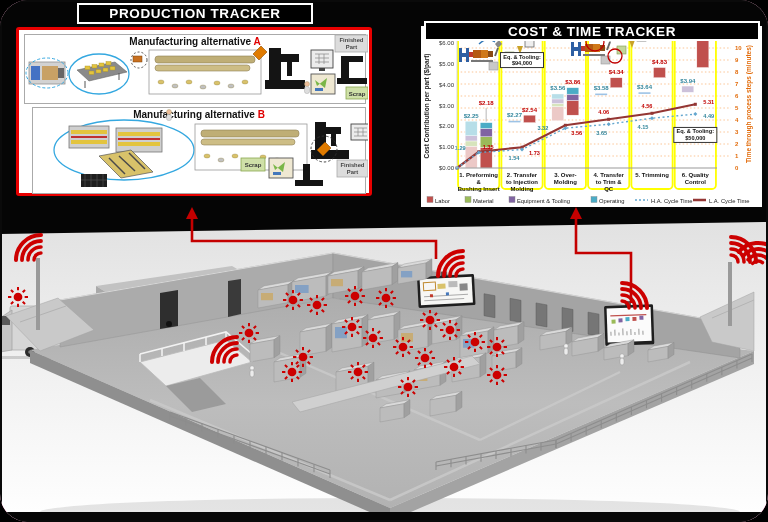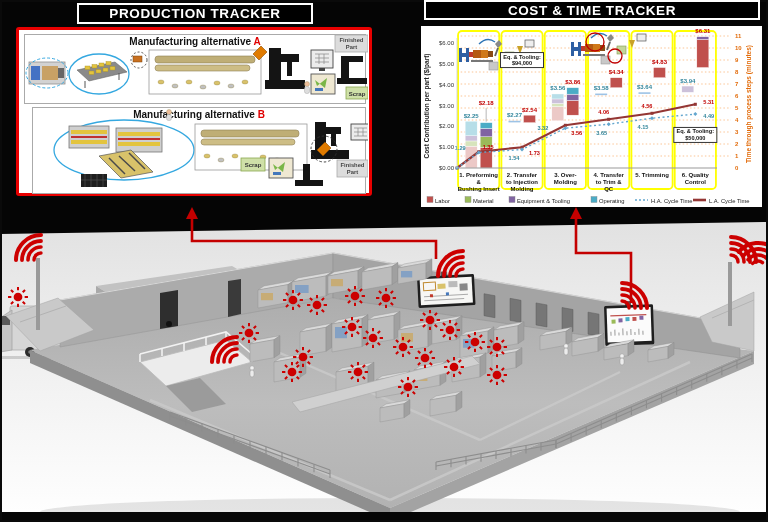--- a/index.html
+++ b/index.html
@@ -1,23 +1,23 @@
 <!DOCTYPE html>
 <html><head>
 <meta charset="utf-8">
 <style>
   html,body{margin:0;padding:0;background:#000;}
   #frame{position:relative;width:768px;height:522px;overflow:hidden;background:#ec4899;
-         font-family:"Liberation Sans",sans-serif;}
+         font-family:"Liberation Sans",sans-serif;border-radius:28px;}
   #base-svg{position:absolute;left:0;top:0;z-index:0;}
   .panel-title{position:absolute;z-index:3;display:flex;align-items:center;justify-content:center;
          color:#fff;font-weight:bold;font-size:13.5px;letter-spacing:.6px;background:#000;
          border:2px solid #fff;box-sizing:border-box;white-space:nowrap;}
   #prod-title{left:77px;top:3px;width:236px;height:21px;}
-  #cost-title{left:424px;top:0;width:336px;height:20px;text-align:center;}
+  #cost-title{left:424px;top:21px;width:336px;height:20px;text-align:center;}
   #prod-redbox{position:absolute;z-index:2;left:16px;top:27px;width:356px;height:169px;
          background:#fff;border:3.5px solid #e80000;border-radius:3px;box-sizing:border-box;padding-left:28px;}
   .alt-section{position:absolute;border:1px solid #aaa;box-sizing:border-box;}
   #alt-a{left:5px;top:4px;width:342px;height:70px;}
   #alt-b{left:13px;top:77px;width:334px;height:87px;}
   .alt-title{position:absolute;top:1px;left:0;right:0;text-align:center;font-size:10px;
          font-weight:bold;color:#111;}
   .alt-title .letter{color:#e00000;}
   #prod-doodle{position:absolute;left:0;top:0;z-index:1;}
   #cost-chart{position:absolute;z-index:2;left:421px;top:26px;width:341px;height:181px;background:#fff;}

